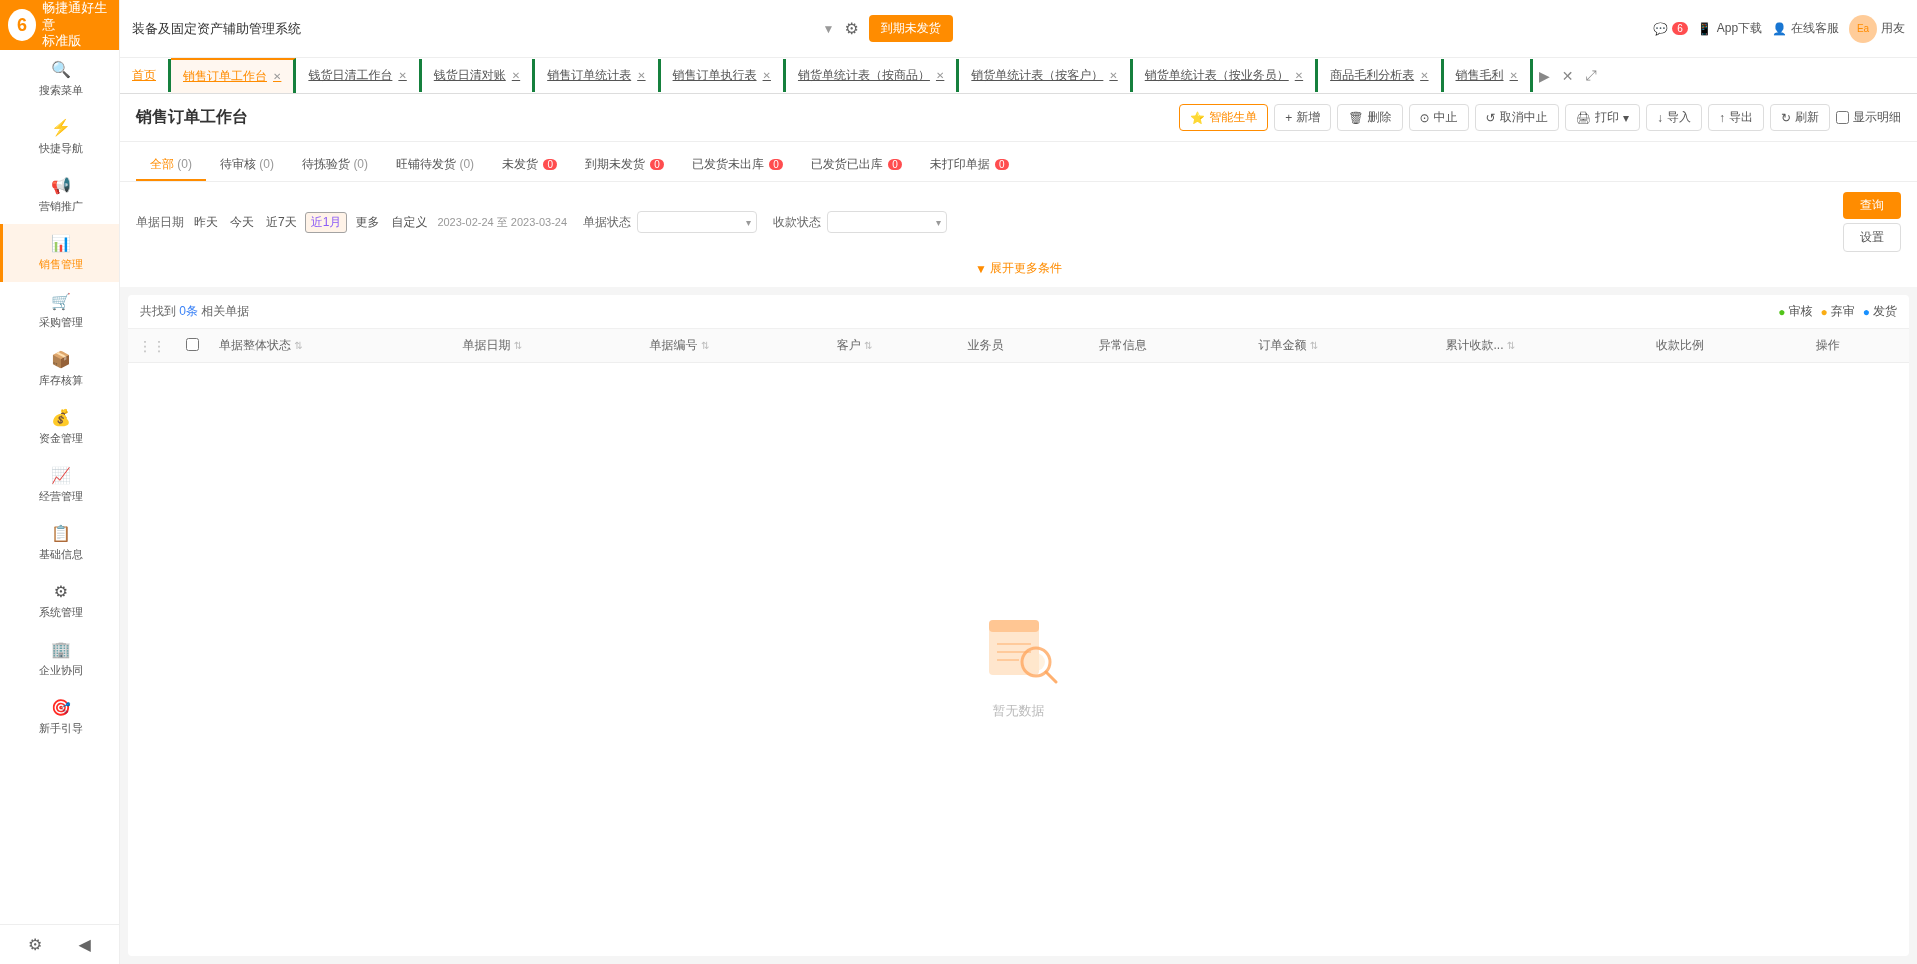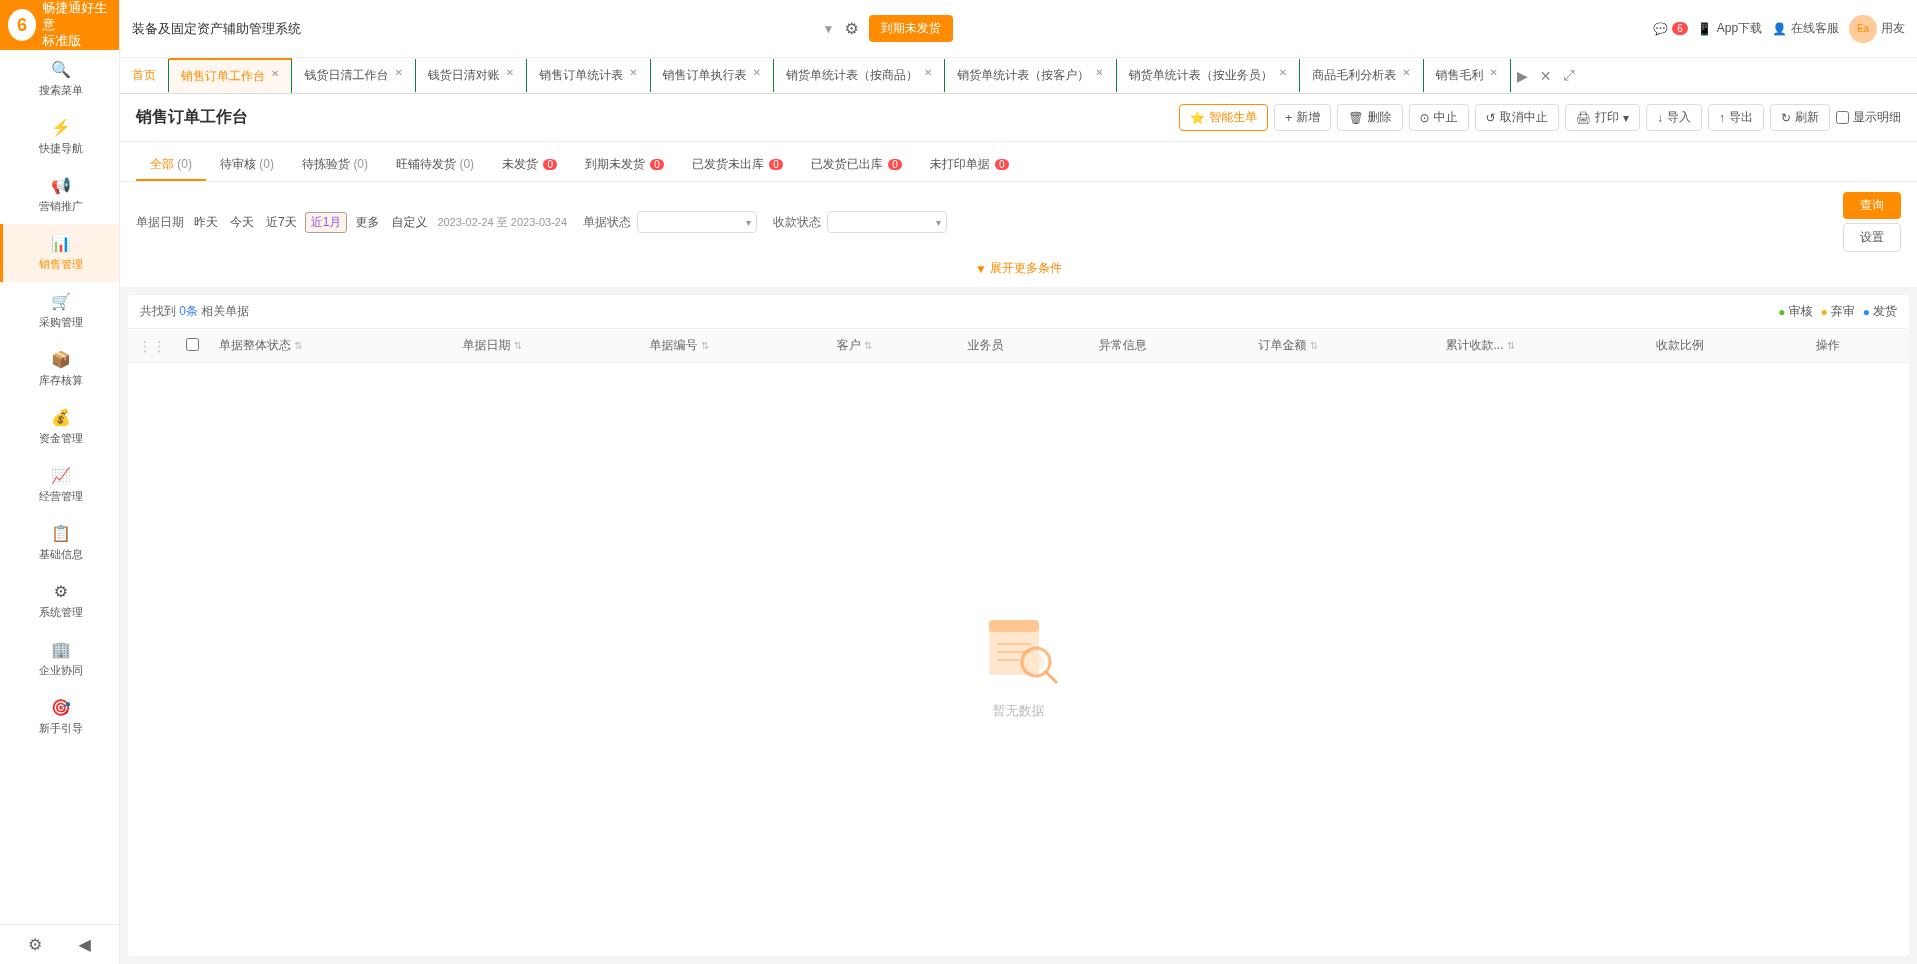--- a/index.html
+++ b/index.html
@@ -22,21 +22,21 @@
     
     .top-header { height: 58px; background: #fff; display: flex; align-items: center; padding: 0 12px; gap: 10px; border-bottom: 1px solid #eee; flex-shrink: 0; }
     .system-title { font-size: 13px; color: #333; font-weight: 500; flex: 1; }
     .btn-orange { background: #ff8c00; color: #fff; border: none; border-radius: 4px; padding: 5px 12px; cursor: pointer; font-size: 12px; }
     .header-icon-btn { display: flex; align-items: center; gap: 4px; color: #555; font-size: 12px; cursor: pointer; }
     .badge { background: #ff4d4f; color: #fff; border-radius: 8px; padding: 1px 5px; font-size: 10px; }
     .user-avatar { width: 28px; height: 28px; background: #ffcc99; border-radius: 50%; display: flex; align-items: center; justify-content: center; font-size: 14px; color: #ff8c00; }
 
     
     .tab-bar { background: #fff; display: flex; align-items: center; border-bottom: 1px solid #ddd; flex-shrink: 0; overflow: hidden; }
-    .tab-item { display: flex; gap: 4px; padding: 8px 12px; font-size: 12px; cursor: pointer; color: #555; border-right: 1px solid #15803d; white-space: nowrap; flex-shrink: 0; }
+    .tab-item { display: flex; align-items: center; gap: 4px; padding: 8px 12px; font-size: 12px; cursor: pointer; color: #555; border-right: 3px solid #15803d; white-space: nowrap; flex-shrink: 0; text-decoration: underline; }
     .tab-item.active { background: #fff7f0; color: #ff8c00; border-top: 2px solid #ff8c00; }
     .tab-item.home { color: #ff8c00; font-weight: 500; }
     .tab-close { color: #999; font-size: 10px; margin-left: 2px; }
     .tab-more { padding: 8px 6px; cursor: pointer; color: #888; font-size: 14px; }
     .tab-close-all { padding: 8px 6px; cursor: pointer; color: #888; font-size: 14px; }
     .tab-expand { padding: 8px 6px; cursor: pointer; color: #888; font-size: 14px; }
 
     
     .content { flex: 1; display: flex; flex-direction: column; overflow: hidden; background: #f5f5f5; }
 

